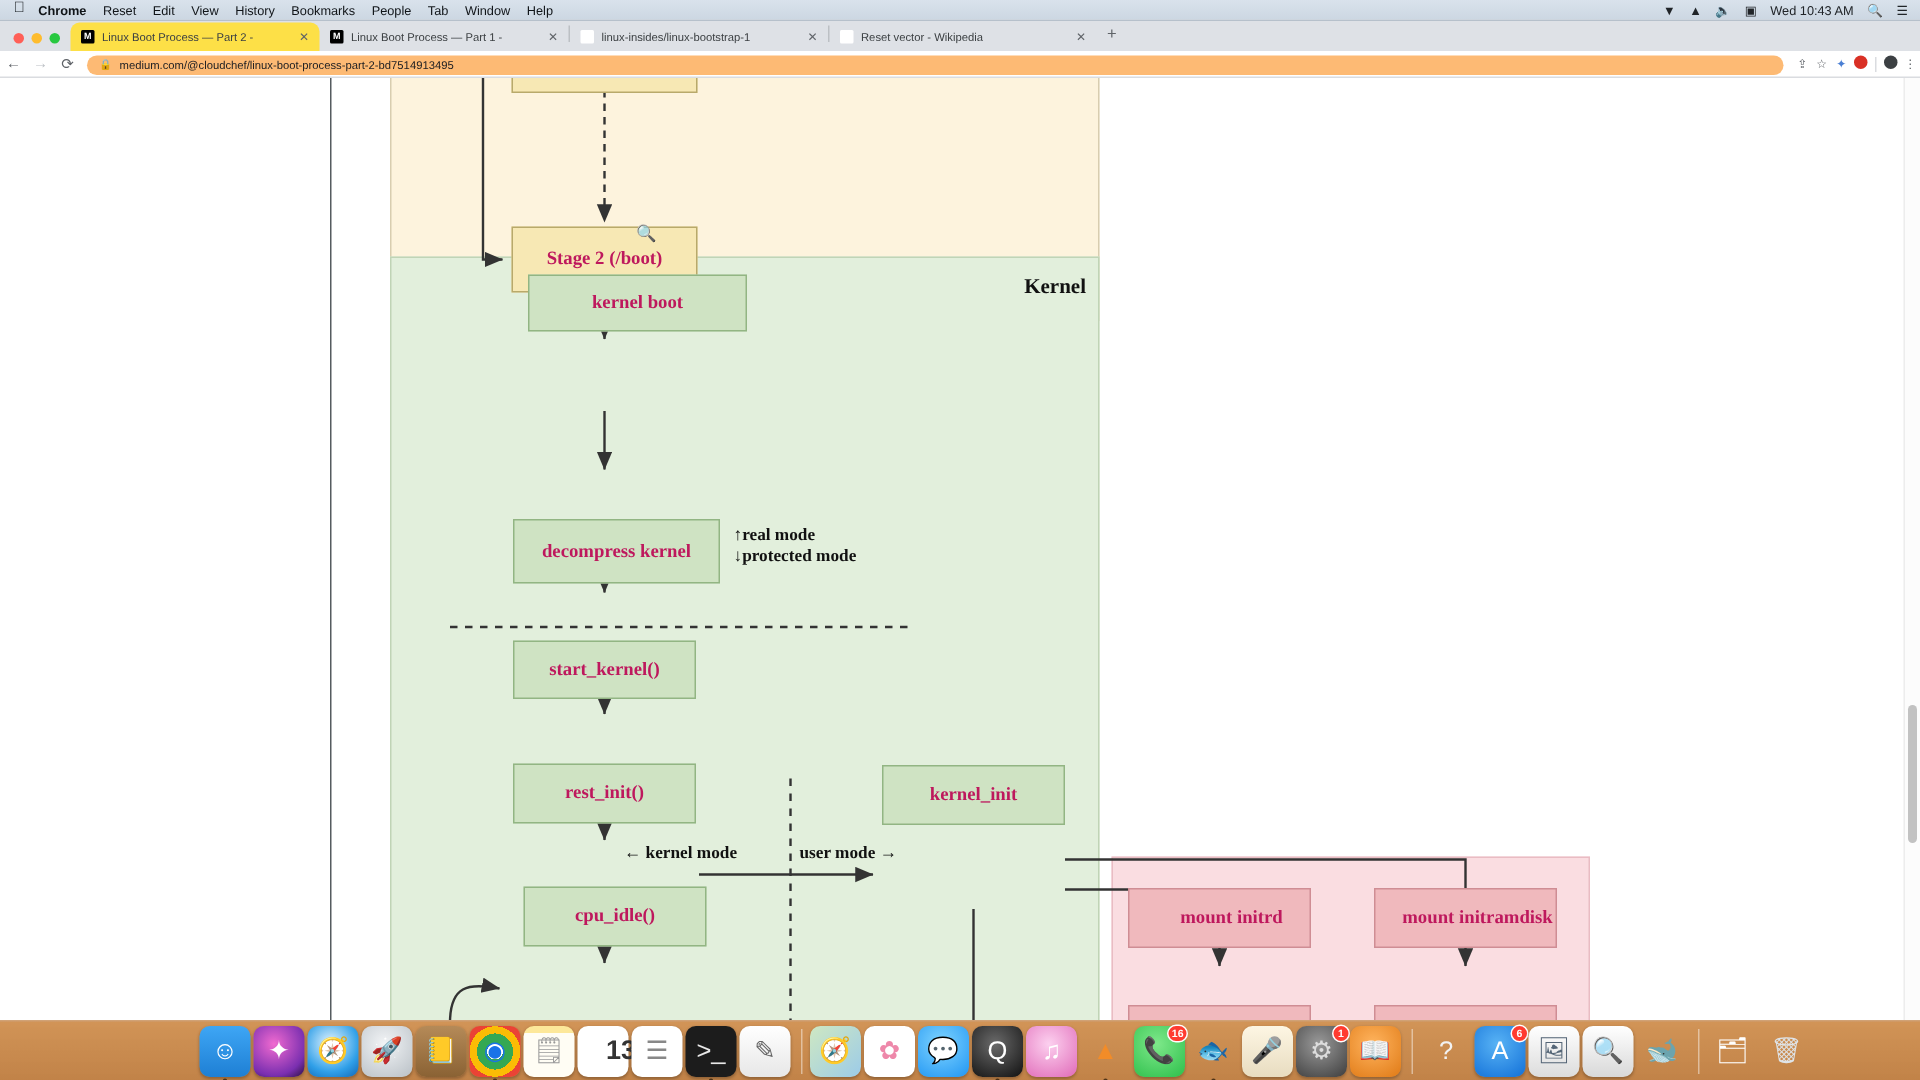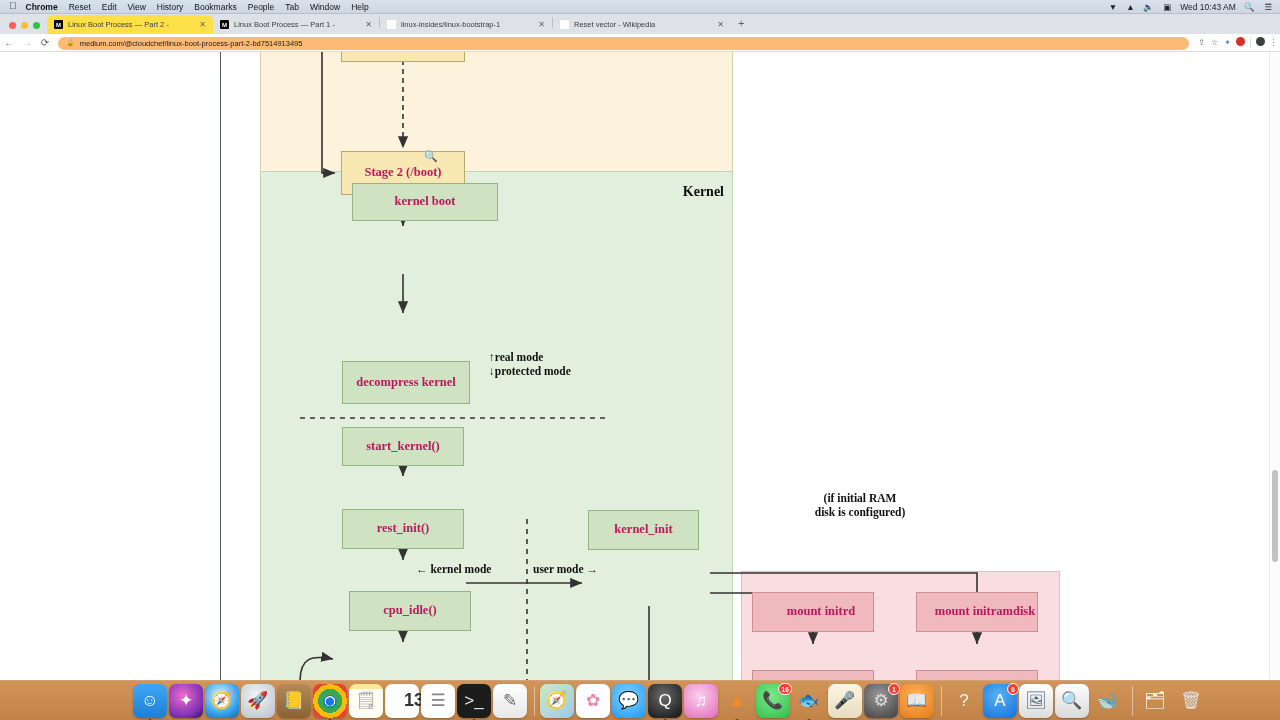--- a/index.html
+++ b/index.html
@@ -308,49 +308,47 @@
     </svg>
 
     <div class="node yellow" style="left:341px; top:-28px;  width:124px; height:38px;"></div>
 
     <div class="node yellow" style="left:341px; top:99px;  width:124px; height:44px;">Stage 2
 (/boot)</div>
 
     <div class="node green" style="left:352px; top:131px; width:146px; height:38px;">kernel boot</div>
 
 
-    <div class="node green" style="left:342px; top:309px; width:128px; height:43px;">decompress
+    <div class="node green" style="left:342px; top:294px; width:138px; height:43px;">decompress
 kernel</div>
 
     <div class="node green" style="left:342px; top:375px; width:122px; height:39px;">start_kernel()</div>
 
     <div class="node green" style="left:342px; top:457px; width:122px; height:40px;">rest_init()</div>
 
     <div class="node green" style="left:349px; top:539px; width:122px; height:40px;">cpu_idle()</div>
 
-    <div class="node green" style="left:588px; top:458px; width:111px; height:40px;">kernel_init</div>
+    <div class="node green" style="left:588px; top:458px; width:122px; height:40px;">kernel_init</div>
 
     <div class="node pink" style="left:752px; top:540px; width:122px; height:40px;">mount initrd</div>
 
     <div class="node pink" style="left:916px; top:540px; width:122px; height:40px;">mount
 initramdisk</div>
 
     <div class="node pink" style="left:752px; top:618px; width:122px; height:40px;"></div>
 
     <div class="node pink" style="left:916px; top:618px; width:122px; height:40px;"></div>
 
     <div class="caption left" style="left:489px; top:298px;">↑real mode
 ↓protected mode</div>
 
     <div class="caption" style="left:416px; top:510px;">← kernel mode</div>
 
     <div class="caption" style="left:533px; top:510px;">user mode →</div>
 
-    <div class="caption" style="left:780px; top:439px; width:160px;">(if initial RAM
-disk is configured)</div>
 
     <div id="cursor">🔍</div>
   </div>
 
   <div id="scrollbar-track">
     <div id="scrollbar-thumb"></div>
   </div>
 </div>
 
 <div id="dock">

